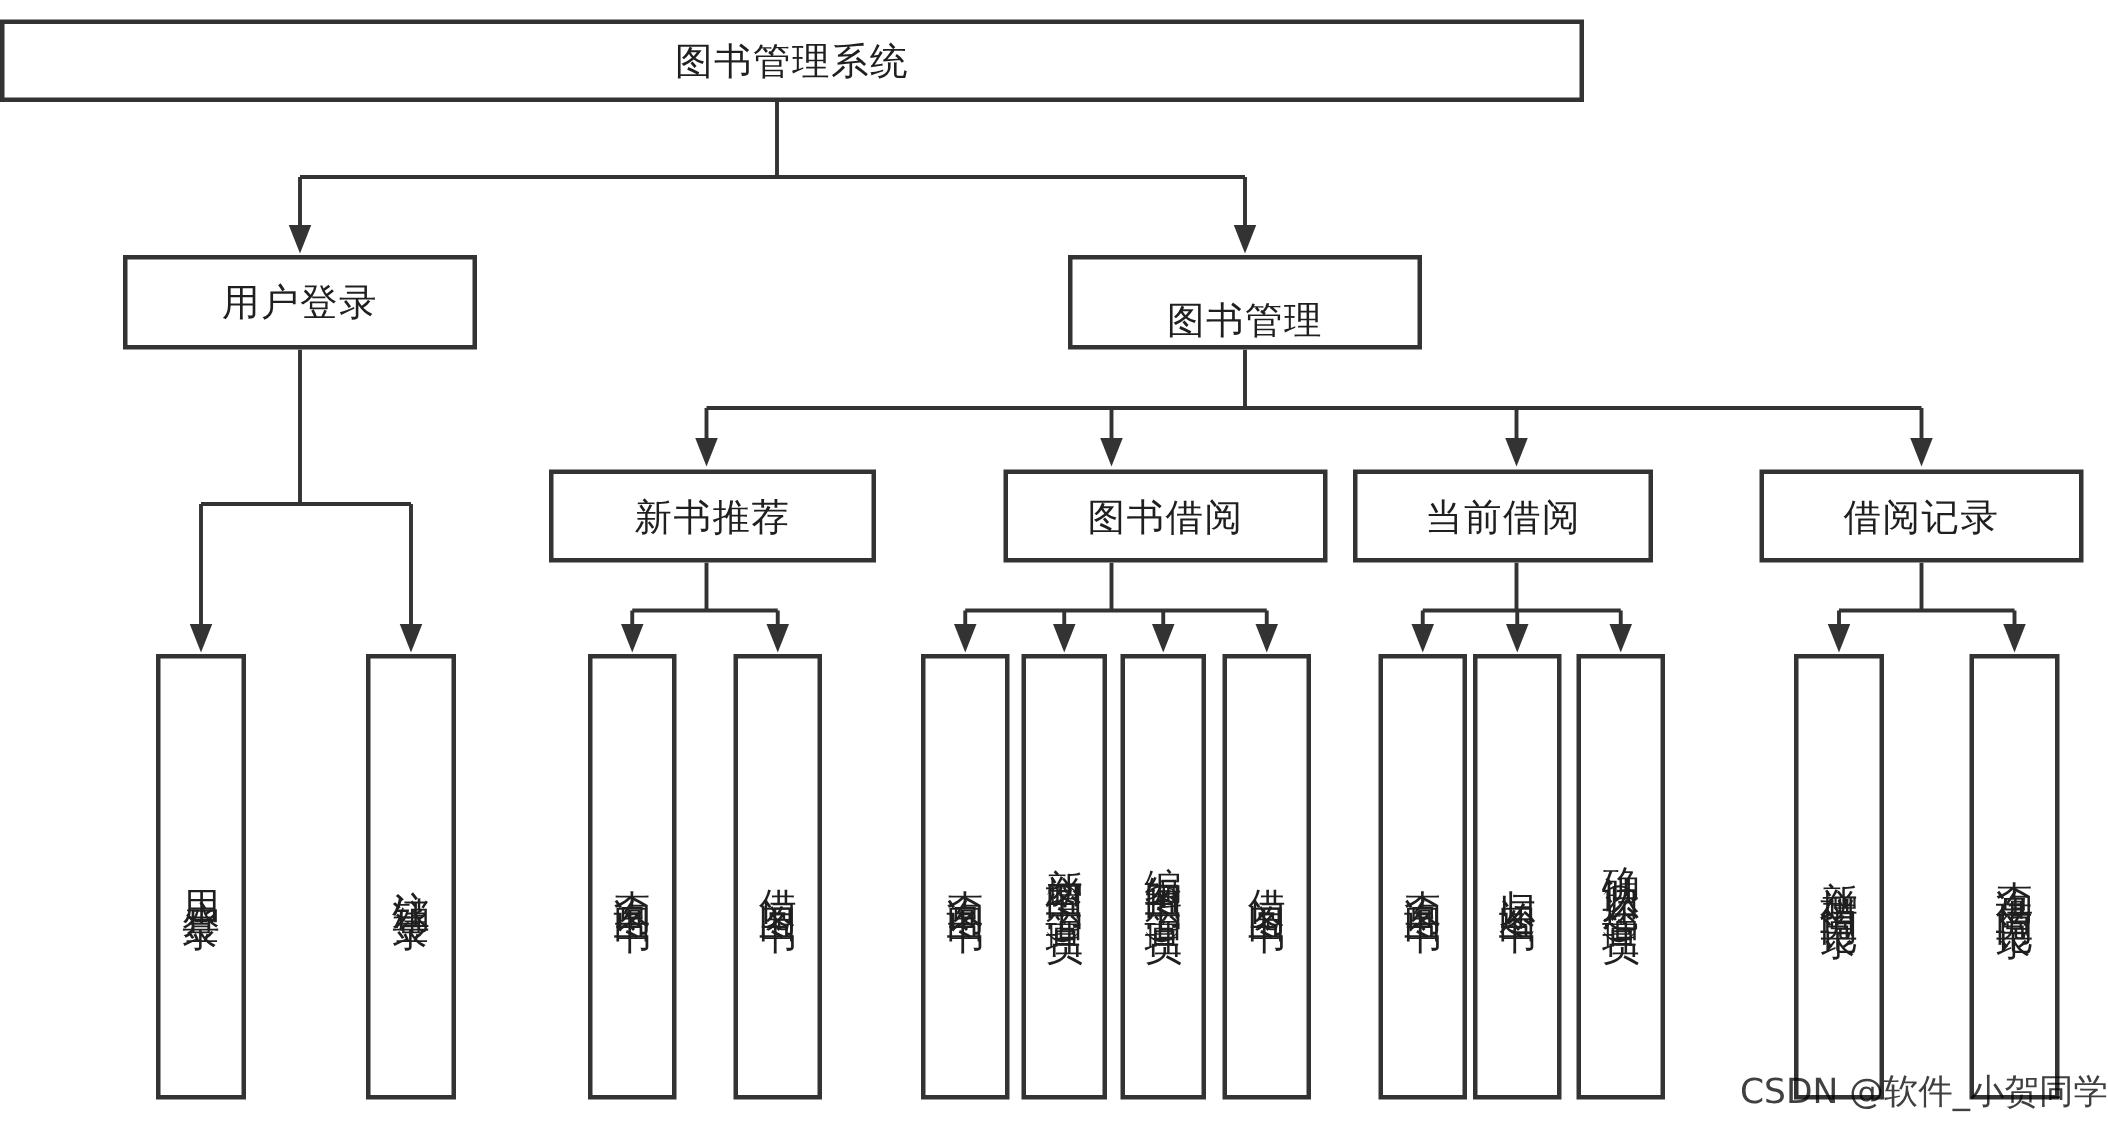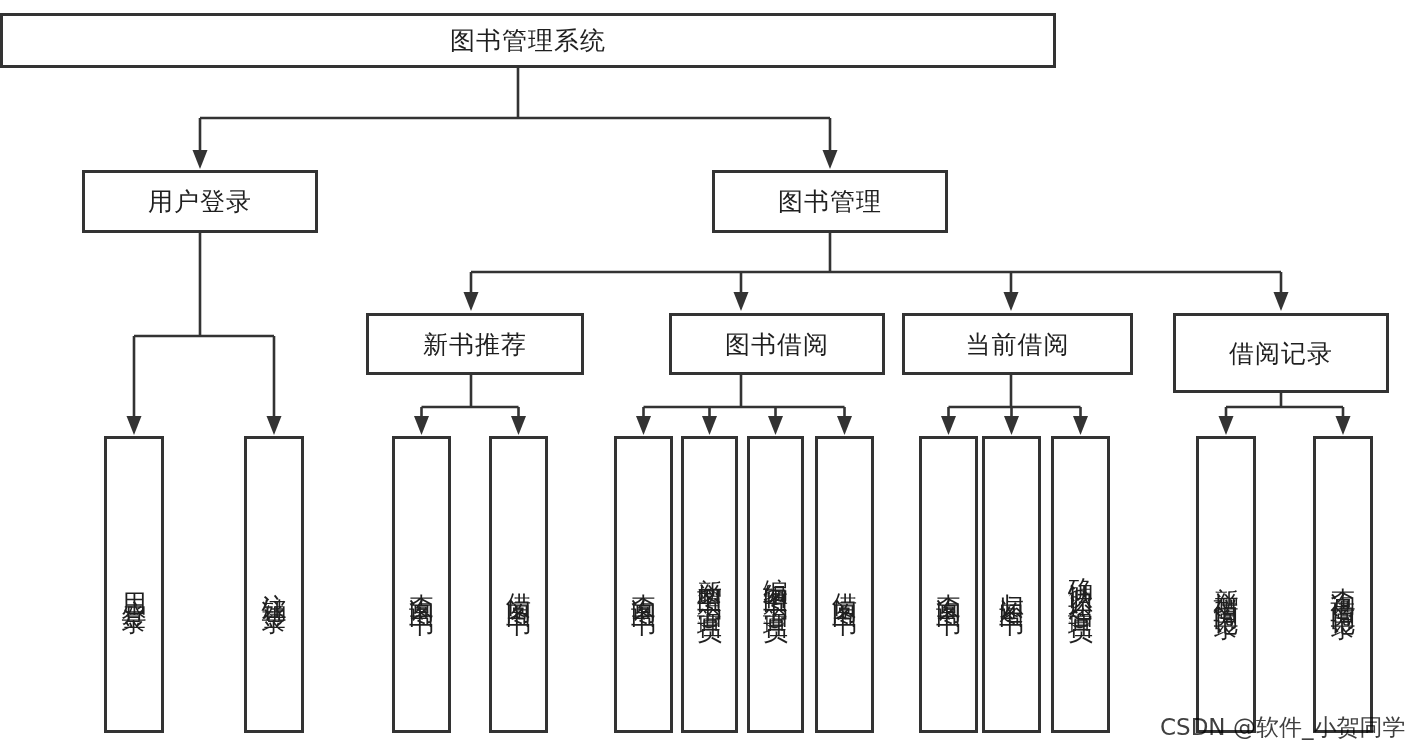--- a/index.html
+++ b/index.html
@@ -28,26 +28,26 @@
     text-orientation:mixed;
     font-size:25px;
     letter-spacing:6px;
     line-height:1;
     white-space:nowrap;
   }
   
   .b-root{left:0;top:13px;width:1056px;height:55px;justify-content:center;}
   
   .b-l2-0{left:82px;top:170px;width:236px;height:63px;}
-  .b-l2-1{left:712px;top:170px;width:236px;height:63px;}
+  .b-l2-1{left:712px;top:170px;width:236px;height:63px;align-items:flex-end;}
   
   .b-l3-0{left:366px;top:313px;width:218px;height:62px;}
   .b-l3-1{left:633px;top:313px;width:216px;height:62px;margin-left:36px;}
-  .b-l3-2{left:902px;top:313px;width:231px;height:62px;}
-  .b-l3-3{left:1173px;top:313px;width:216px;height:80px;}
+  .b-l3-2{left:902px;top:313px;width:200px;height:62px;}
+  .b-l3-3{left:1173px;top:313px;width:216px;height:62px;}
   
   .leaf{top:436px;height:297px;}
   .b-lf-0{left:104px;width:60px;}
   .b-lf-1{left:244px;width:60px;}
   .b-lf-2{left:392px;width:59px;}
   .b-lf-3{left:489px;width:59px;}
   .b-lf-4{left:614px;width:59px;}
   .b-lf-5{left:681px;width:57px;}
   .b-lf-6{left:747px;width:57px;}
   .b-lf-7{left:815px;width:59px;}

